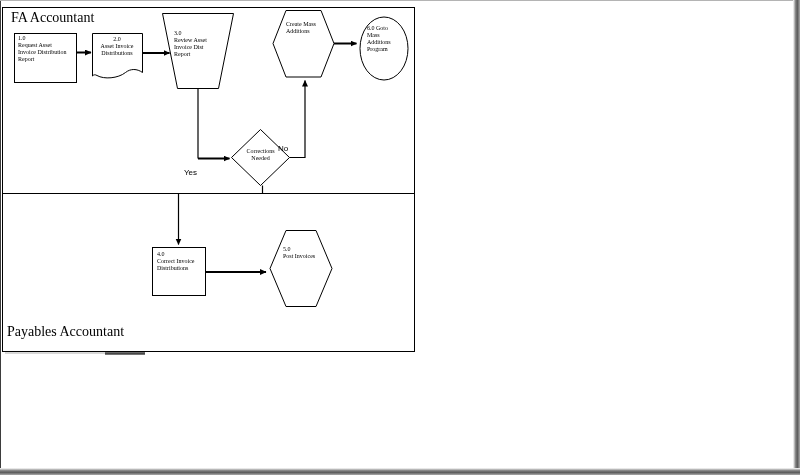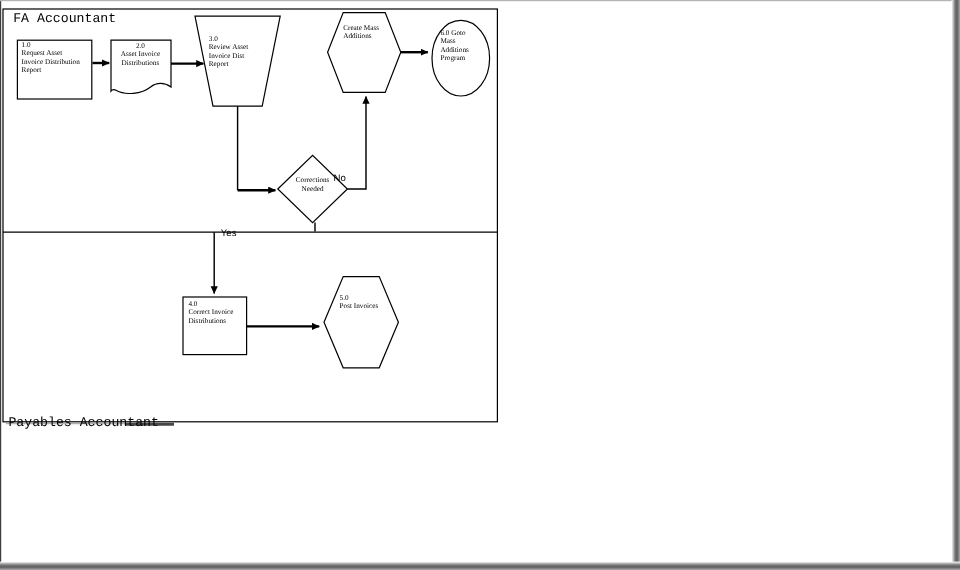--- a/index.html
+++ b/index.html
@@ -1,22 +1,22 @@
 <!DOCTYPE html>
 <html><head>
 <meta charset="utf-8">
 <style>
   html,body{margin:0;padding:0;background:#fff;}
   #stage{
     position:relative;width:800px;height:475px;background:#ffffff;
     font-family:"Liberation Sans",sans-serif;overflow:hidden;
   }
   .lane-label{
-    position:absolute;font-family:Liberation Mono, monospace;
-    font-size:11px;color:#000;white-space:nowrap;
+    position:absolute;font-family:Liberation Serif, serif;
+    font-size:14px;color:#000;white-space:nowrap;
   }
   .shape-label{
     position:absolute;font-family:"Liberation Serif",serif;
     font-size:6px;line-height:7px;color:#000;white-space:pre-line;
   }
   .edge-label{
     position:absolute;font-family:"Liberation Sans",sans-serif;
     font-size:8px;color:#000;white-space:nowrap;
   }
   svg{position:absolute;left:0;top:0;}
@@ -67,21 +67,21 @@
     <line x1="198" y1="88.5" x2="198" y2="158.5" stroke="#000" stroke-width="1.2"></line>
     <line x1="198" y1="158.5" x2="229.5" y2="158.5" stroke="#000" stroke-width="2" marker-end="url(#arw)"></line>
     <path d="M289.5,157.5 L305,157.5 L305,80.5" fill="none" stroke="#000" stroke-width="1.2" marker-end="url(#arw)"></path>
     <line x1="334" y1="43.5" x2="356.5" y2="43.5" stroke="#000" stroke-width="2" marker-end="url(#arw)"></line>
     <line x1="262.5" y1="185.5" x2="262.5" y2="193" stroke="#000" stroke-width="1.2"></line>
     <line x1="178.5" y1="193.5" x2="178.5" y2="244.5" stroke="#000" stroke-width="1.2" marker-end="url(#arw)"></line>
     <line x1="205.5" y1="272" x2="266" y2="272" stroke="#000" stroke-width="2" marker-end="url(#arw)"></line>
   </svg>
 
   <div class="lane-label" style="left:11px;top:10px;">FA Accountant</div>
-  <div class="lane-label" style="left:7px;top:347px;">Payables Accountant</div>
+  <div class="lane-label" style="left:7px;top:324px;">Payables Accountant</div>
 
   <div class="shape-label" style="left:18px;top:35px;width:58px;">1.0
 Request Asset
 Invoice Distribution
 Report</div>
   <div class="shape-label" style="left:92px;top:36px;width:50px;text-align:center;">2.0
 Asset Invoice
 Distributions</div>
   <div class="shape-label" style="left:174px;top:30px;width:52px;">3.0
 Review Asset
@@ -95,19 +95,19 @@
 Mass
 Additions
 Program</div>
   <div class="shape-label" style="left:157px;top:251px;width:48px;">4.0
 Correct Invoice
 Distributions</div>
   <div class="shape-label" style="left:283px;top:246px;width:44px;">5.0
 Post Invoices</div>
 
   <div class="edge-label" style="left:278px;top:112px;margin-top:32px;">No</div>
-  <div class="edge-label" style="left:184px;top:190px;text-align:center;">Yes</div>
+  <div class="edge-label" style="left:184px;top:168px;text-align:center;">Yes</div>
 
   <div class="frame-left"></div>
   <div class="frame-top"></div>
   <div class="frame-right"></div>
   <div class="frame-bottom"></div>
 </div>
 
 </body></html>

